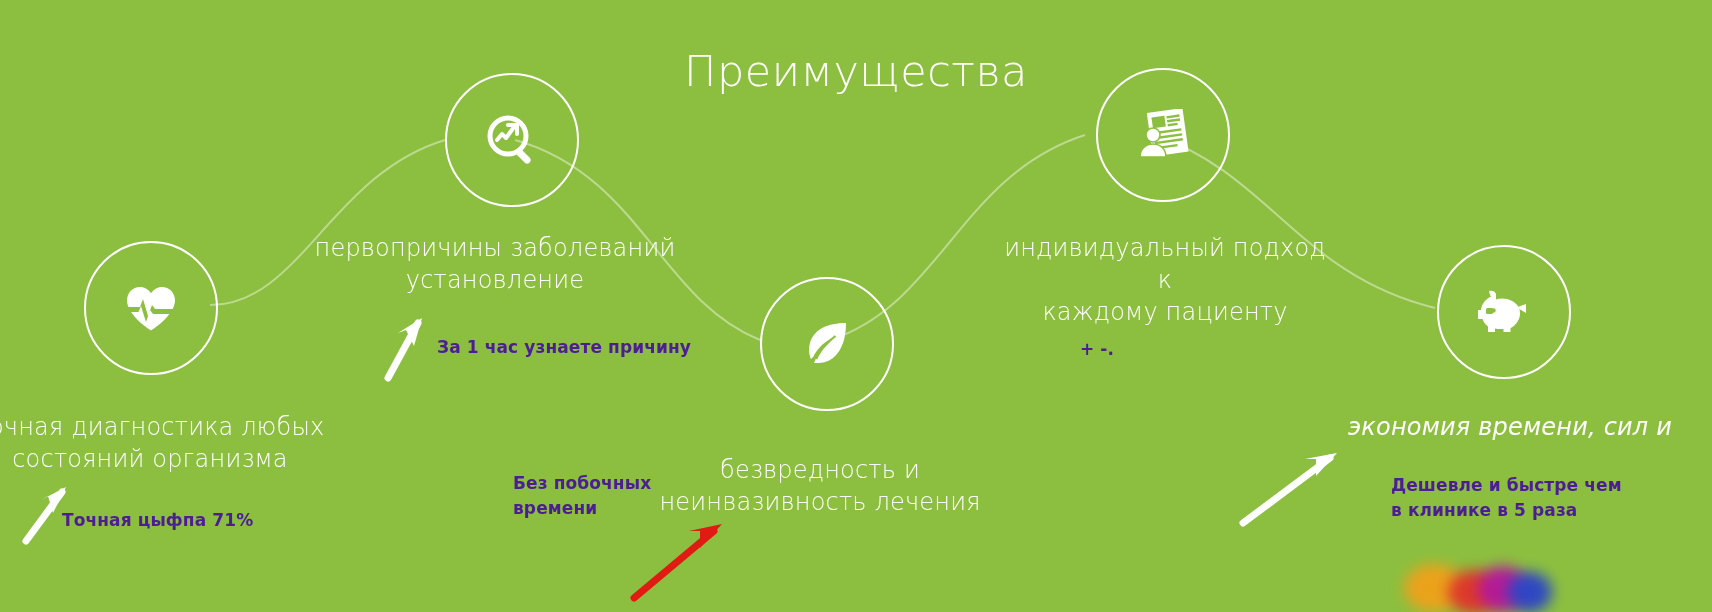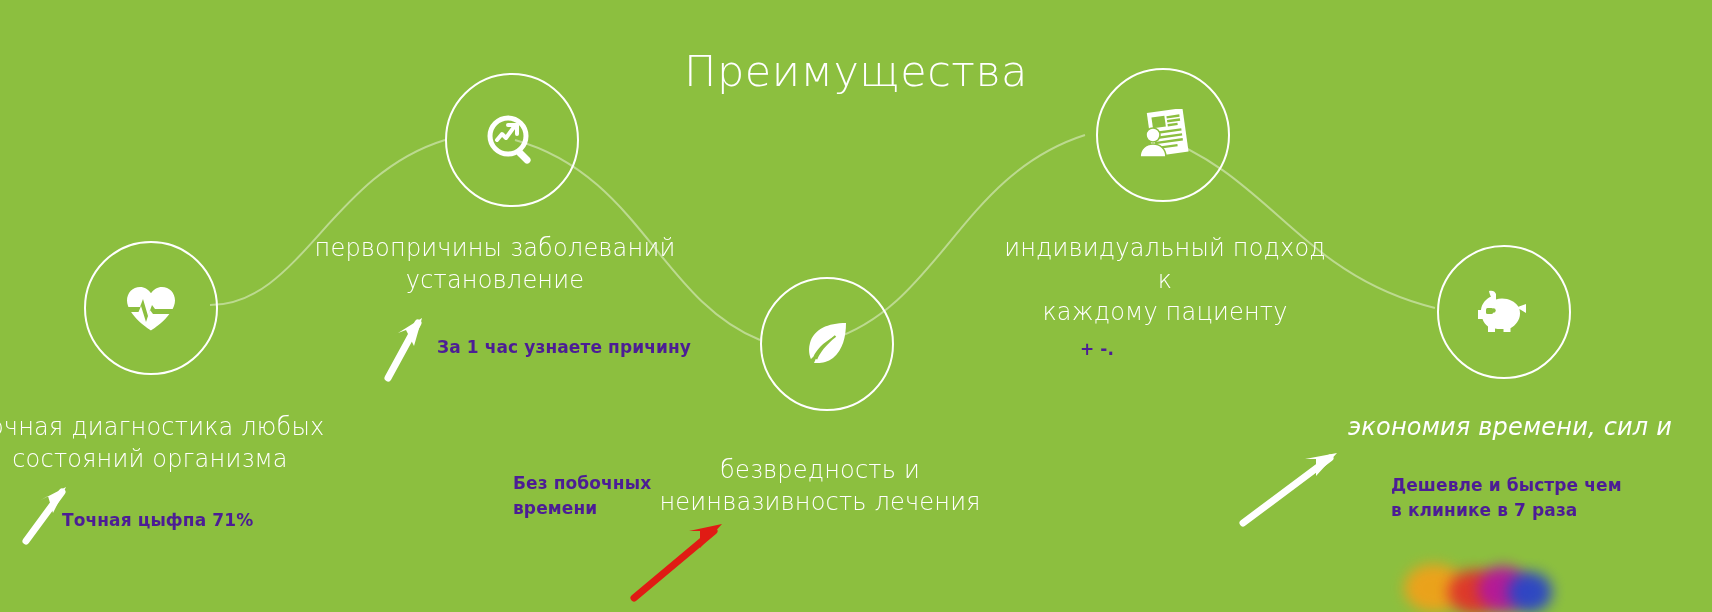--- a/index.html
+++ b/index.html
@@ -192,21 +192,21 @@
   <div class="note" style="left:513px; top:471px; width:220px;">
     <div>Без побочных времени</div>
   </div>
 
   <div class="note" style="left:1080px; top:337px; width:120px;">
     <div>+ -.</div>
   </div>
 
   <div class="note" style="left:1368px; top:473px; width:300px;margin-left:23px;">
     <div>Дешевле и быстре чем</div>
-    <div>в клинике в 7 раза</div>
+    <div>в клинике в 5 раза</div>
   </div>
 
   <svg id="arrows" viewBox="0 0 1712 612" preserveAspectRatio="none">
 
     <g>
       <path d="M26 541 L62 492" stroke="#ffffff" stroke-width="7" stroke-linecap="round" fill="none"></path>
       <path d="M66 487 L53 513 L48 496 L41 500 Z" fill="#ffffff"></path>
     </g>
 
     <g>

